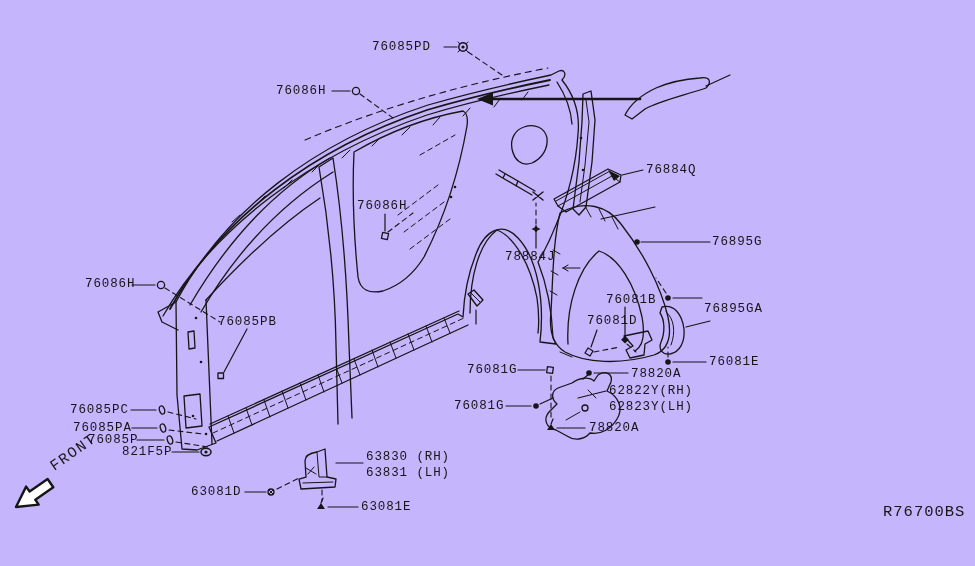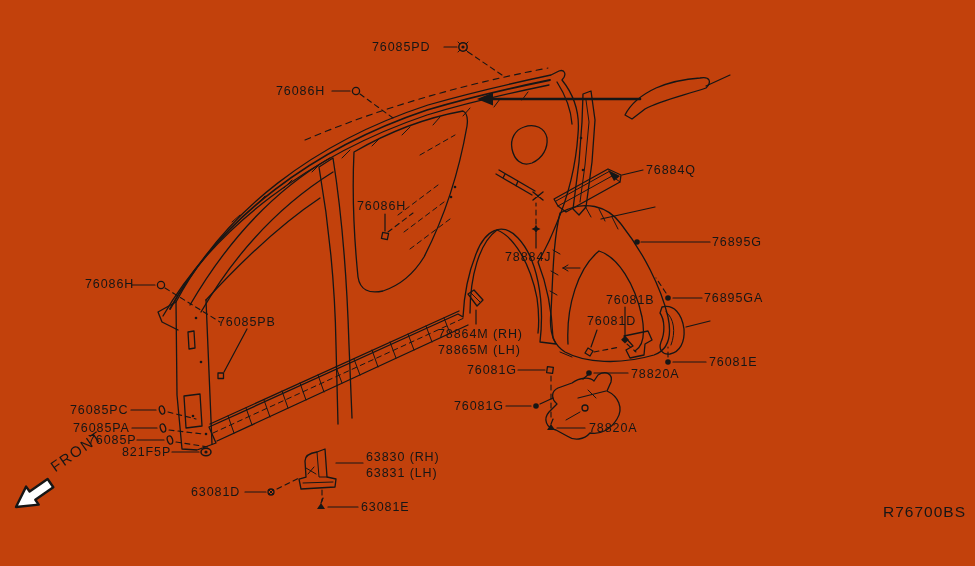--- a/index.html
+++ b/index.html
@@ -1,18 +1,18 @@
 <!DOCTYPE html>
 <html><head>
 <meta charset="utf-8">
 <style>
   html,body{margin:0;padding:0;background:#fff;}
   #stage{
-    position:relative;width:975px;height:566px;background:#c2410c;
-    font-family:Liberation Sans, sans-serif;
+    position:relative;width:975px;height:566px;background:#c4b5fd;
+    font-family:Liberation Mono, monospace;
     color:#161616;overflow:hidden;
   }
   #art{position:absolute;left:0;top:0;}
   .lbl{
     position:absolute;font-size:12.5px;letter-spacing:0.9px;
     line-height:15.5px;white-space:nowrap;color:#161616;
   }
   .ref{
     position:absolute;font-size:15.5px;letter-spacing:1px;color:#161616;
   }
@@ -256,29 +256,29 @@
 
 <div class="lbl" style="left:372px;top:40px">76085PD</div>
 <div class="lbl" style="left:276px;top:84px">76086H</div>
 <div class="lbl" style="left:646px;top:163px">76884Q</div>
 <div class="lbl" style="left:357px;top:199px">76086H</div>
 <div class="lbl" style="left:712px;top:235px">76895G</div>
 <div class="lbl" style="left:505px;top:250px">78884J</div>
 <div class="lbl" style="left:85px;top:277px">76086H</div>
 <div class="lbl" style="left:218px;top:315px">76085PB</div>
 <div class="lbl" style="left:606px;top:293px">76081B</div>
-<div class="lbl" style="left:704px;top:291px">76895GA</div>
+<div class="lbl" style="left:704px;top:302px">76895GA</div>
 <div class="lbl" style="left:587px;top:314px">76081D</div>
-<div class="lbl" style="left:438px;top:327px">
-  <div>78864M (RH)</div>
-  <div>78865M (LH)</div>
-</div>
 <div class="lbl" style="left:709px;top:355px">76081E</div>
 <div class="lbl" style="left:467px;top:363px">76081G</div>
 <div class="lbl" style="left:631px;top:367px">78820A</div>
+<div class="lbl" style="left:609px;top:384px">
+  <div>62822Y(RH)</div>
+  <div>62823Y(LH)</div>
+</div>
 <div class="lbl" style="left:454px;top:399px">76081G</div>
 <div class="lbl" style="left:589px;top:421px">78820A</div>
 <div class="lbl" style="left:70px;top:403px">76085PC</div>
 <div class="lbl" style="left:73px;top:421px">76085PA</div>
 <div class="lbl" style="left:88px;top:433px">76085P</div>
 <div class="lbl" style="left:122px;top:445px">821F5P</div>
 <div class="lbl" style="left:366px;top:450px">
   <div>63830 (RH)</div>
   <div>63831 (LH)</div>
 </div>

